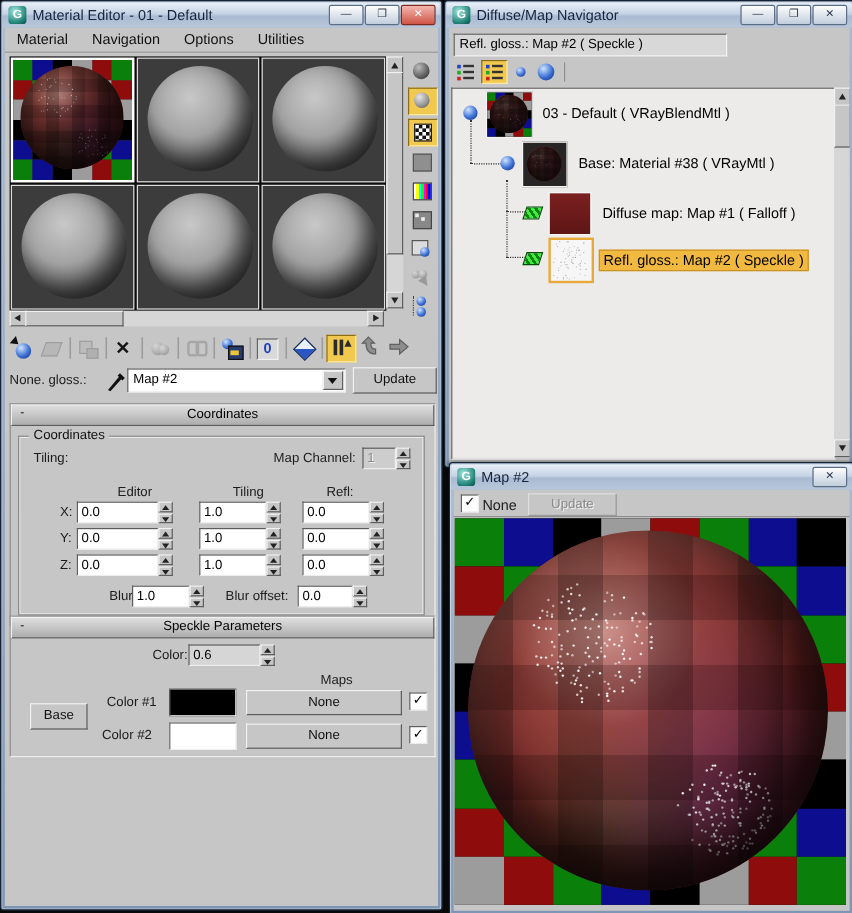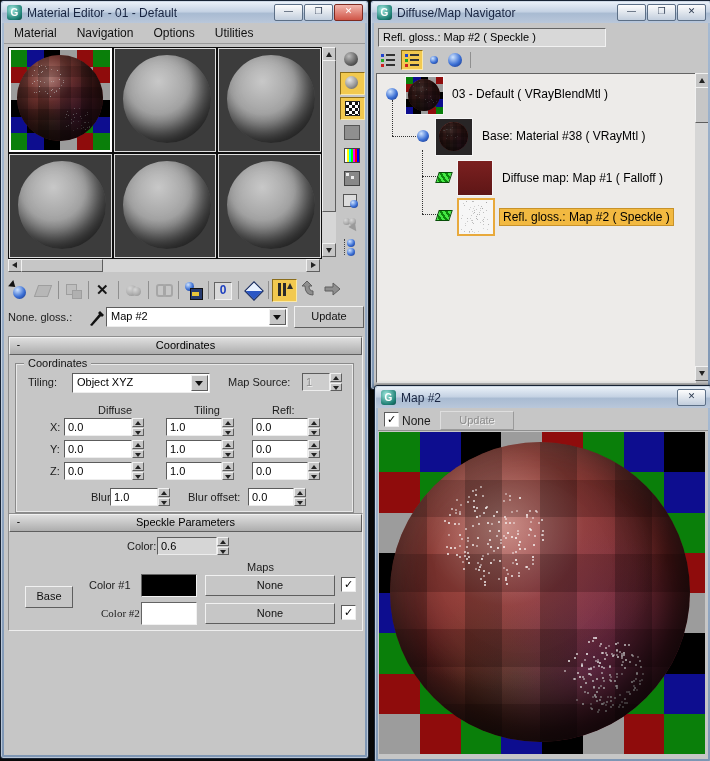--- a/index.html
+++ b/index.html
@@ -355,32 +355,28 @@
 
     <div class="rollout" style="left:4px;top:313px;width:353px;height:184px;">
       <div class="roll-h">
         <span class="minus">-</span>
         <span>Coordinates</span>
       </div>
       <div class="groupbox" style="left:6px;top:26px;right:8px;height:148px;">
         <span class="legend">Coordinates</span>
 
         <span class="lbl" style="left:12px;top:12px;">Tiling:</span>
-        <div class="combo" style="left:56px;top:9px;width:136px;">
-          <span class="val">Object XYZ</span>
-          <span class="drop"></span>
-        </div>
-        <span class="lbl" style="left:212px;top:12px;">Map Source:</span>
+        <span class="lbl" style="left:212px;top:12px;">Map Channel:</span>
         <input class="field abs disabledtxt" style="left: 286px; top: 9px; width: 20px; background: rgb(205, 205, 205);" readonly="" value="1">
         <div class="spin" style="left:314px;top:9px;">
             <div class="up"></div>
             <div class="dn"></div>
           </div>
 
-        <span class="hdr" style="left:82px;top:40px;">Diffuse</span>
+        <span class="hdr" style="left:82px;top:40px;">Editor</span>
         <span class="hdr" style="left:178px;top:40px;">Tiling</span>
         <span class="hdr" style="left:256px;top:40px;">Refl:</span>
 
         <span class="lbl" style="left:34px;top:57px;">X:</span>
         <input class="field abs" style="left: 48px; top: 54px; width: 60px;" value="0.0">
         <div class="spin" style="left:116px;top:54px;">
             <div class="up"></div>
             <div class="dn"></div>
           </div>
         <input class="field abs" style="left: 150px; top: 54px; width: 48px;" value="1.0">
@@ -447,29 +443,29 @@
       <div class="roll-h">
         <span class="minus">-</span>
         <span>Speckle Parameters</span>
       </div>
       <span class="lbl" style="left:118px;top:26px;">Color:</span>
       <input class="field abs" style="left: 148px; top: 23px; width: 52px; background: rgb(214, 214, 214);" value="0.6">
       <div class="spin" style="left:208px;top:23px;">
           <div class="up"></div>
           <div class="dn"></div>
         </div>
-      <span class="lbl" style="left:238px;top:47px;">Maps</span>
+      <span class="lbl" style="left:258px;top:47px;">Maps</span>
       <div class="btn abs" style="left:16px;top:72px;width:46px;height:20px;line-height:19px;">Base</div>
 
       <span class="lbl" style="left:80px;top:65px;">Color #1</span>
       <div class="abs sunken" style="left:132px;top:60px;width:54px;height:21px;background:#000;"></div>
       <div class="btn abs" style="left:196px;top:61px;width:128px;height:19px;line-height:18px;">None</div>
       <div class="cb" style="left:332px;top:63px;">✓</div>
 
-      <span class="lbl" style="left:92px;top:93px;font-family:Liberation Serif, serif;">Color #2</span>
+      <span class="lbl" style="left:76px;top:93px;">Color #2</span>
       <div class="abs sunken" style="left:132px;top:88px;width:54px;height:21px;background:#fff;"></div>
       <div class="btn abs" style="left:196px;top:89px;width:128px;height:19px;line-height:18px;">None</div>
       <div class="cb" style="left:332px;top:91px;">✓</div>
     </div>
   </div>
 </div>
 
 <div class="window" style="left:370px;top:0;width:340px;height:388px;">
   <div class="titlebar">
     <span class="app-ico">G</span>

